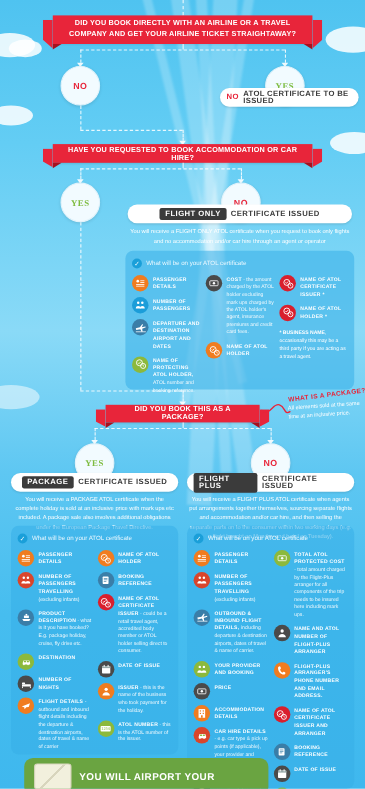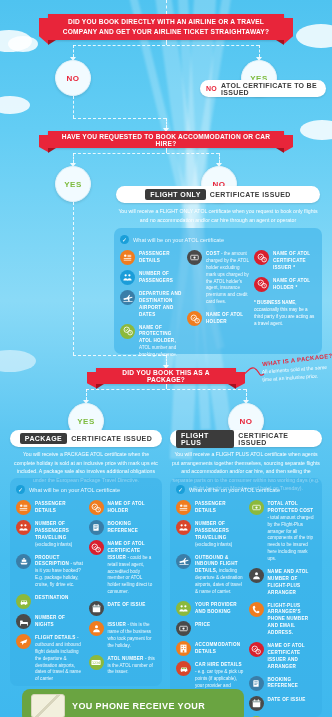--- a/index.html
+++ b/index.html
@@ -23,21 +23,21 @@
   .banner::after { right:0; border-width:0 8px 5px 0; border-color:transparent #a8101f transparent transparent; }
   .ribbon-tail-l,.ribbon-tail-r{ position:absolute; background:#e8253a; height:100%; width:9px; top:4px; }
   .ribbon-tail-l{ left:-9px; clip-path:polygon(0 0,100% 0,100% 100%,0 70%); }
   .ribbon-tail-r{ right:-9px; clip-path:polygon(0 0,100% 0,100% 70%,0 100%); }
 
   
   .bubble { position:absolute; width:36px; height:36px; border-radius:50%;
      background:#f2fbff; display:flex; align-items:center; justify-content:center;
      font-size:8px; font-weight:bold; letter-spacing:.5px;
      box-shadow:0 1px 3px rgba(0,0,0,.12); border:1px solid #e2f3fb; }
-  .bubble.yes{ color:#7dbb3e; }
+  .bubble.yes{ color:#7dbb3e;font-family:Liberation Serif, serif; }
   .bubble.no { color:#e8253a; }
 
   
   .dline{ position:absolute; }
   .dline.v{ width:0; border-left:1px dashed rgba(255,255,255,.85); }
   .dline.h{ height:0; border-top:1px dashed rgba(255,255,255,.85); }
   .arrow{ position:absolute; width:0;height:0; border-left:3px solid transparent;
      border-right:3px solid transparent; border-top:4px solid rgba(255,255,255,.9); }
 
   
@@ -605,16 +605,16 @@
           <div class="item">
             <span class="ic" style="background: rgb(140, 185, 60);"></span>
             <span class="itxt"><span class="hd">ATOL NUMBER OF ISSUER</span><span class="dz"></span></span>
           </div>
         </div>
     </div>
   </div>
 
   <div class="greenbox">
     <span class="env"></span>
-    <span class="gt">YOU PHONE RECEIVE YOUR</span>
+    <span class="gt">YOU WILL AIRPORT YOUR</span>
   </div>
 
 </div>
 
 </body></html>

